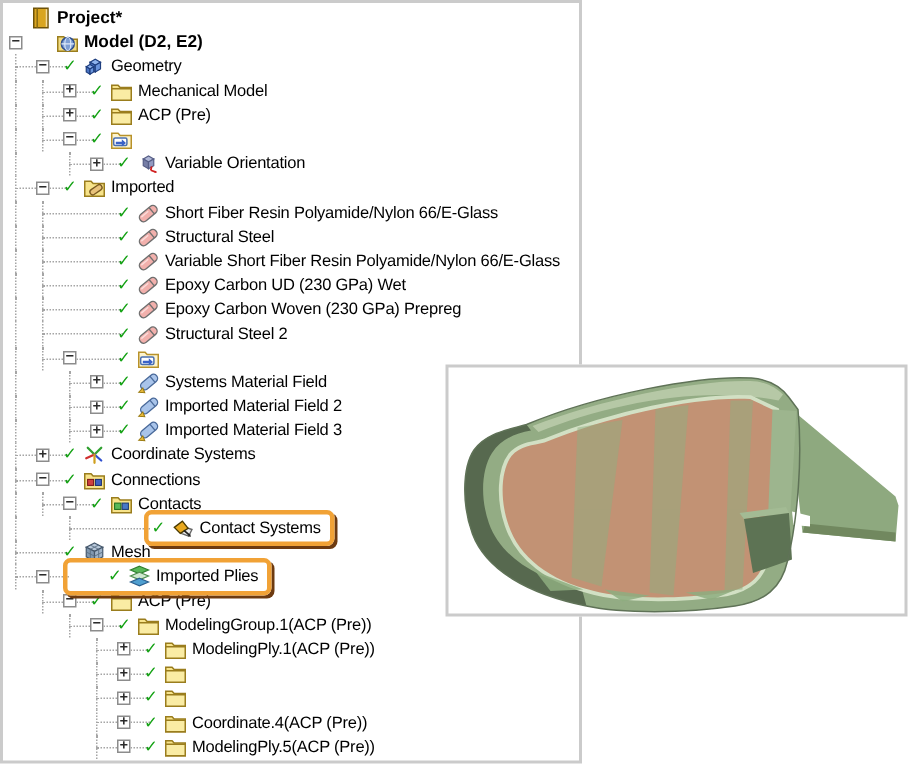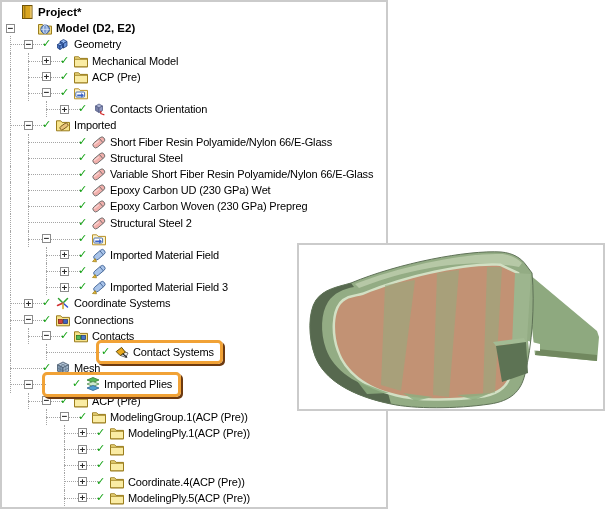--- a/index.html
+++ b/index.html
@@ -139,21 +139,21 @@
           <span class="ticon">
             <svg viewBox="0 0 16 16">
               <path d="M4.5 5 L8 3 11.5 5 8 7 Z" fill="#aeb6d6" stroke="#565e86" stroke-width="0.8"></path>
               <path d="M4.5 5 L8 7 8 11.5 4.5 9.5 Z" fill="#767ea6" stroke="#565e86" stroke-width="0.8"></path>
               <path d="M11.5 5 L8 7 8 11.5 11.5 9.5 Z" fill="#929ac2" stroke="#565e86" stroke-width="0.8"></path>
               <path d="M9.5 12.5 l3.5 1.2" stroke="#d02020" stroke-width="1.2"></path>
               <path d="M13.6 14.2 l-1.8 -0.2 1.2 -1.2 z" fill="#d02020"></path>
               <path d="M9.5 12.5 l0.6 -2.6" stroke="#d02020" stroke-width="1.2"></path>
             </svg>
           </span>
-          <span class="lbl">Contacts Orientation</span>
+          <span class="lbl">Variable Orientation</span>
         </span>
       </div>
       <div class="row">
         <span class="guide" style="left: 8px;"></span>
         <span class="hline" style="left: 8px; width: 36px;"></span>
         <span class="exp" style="left: 22px;">−</span>
         <span class="content" style="margin-left: 40px;">
           <span class="check">✓</span>
           <span class="ticon">
             <svg viewBox="0 0 16 16">
@@ -299,39 +299,40 @@
           <span class="check">✓</span>
           <span class="ticon">
             <svg viewBox="0 0 16 16">
               <g transform="rotate(-40 8.5 7.5)">
                 <rect x="1.8" y="4.9" width="13" height="5.4" rx="2.6" fill="#a9c4ea" stroke="#4a6a9a" stroke-width="0.9"></rect>
                 <line x1="11.2" y1="4.9" x2="11.2" y2="10.3" stroke="#4a6a9a" stroke-width="0.9"></line>
               </g>
               <path d="M1.5 14.5 l4 0.3 -1.3 -3.2 z" fill="#e8b93a" stroke="#9a7a10" stroke-width="0.7"></path>
             </svg>
           </span>
-          <span class="lbl">Imported Material Field</span>
+          <span class="lbl">Systems Material Field</span>
         </span>
       </div>
       <div class="row">
         <span class="guide" style="left: 8px;"></span>
         <span class="guide" style="left: 44px;"></span>
         <span class="hline" style="left: 44px; width: 36px;"></span>
         <span class="exp" style="left: 58px;">+</span>
         <span class="content" style="margin-left: 76px;">
           <span class="check">✓</span>
           <span class="ticon">
             <svg viewBox="0 0 16 16">
               <g transform="rotate(-40 8.5 7.5)">
                 <rect x="1.8" y="4.9" width="13" height="5.4" rx="2.6" fill="#a9c4ea" stroke="#4a6a9a" stroke-width="0.9"></rect>
                 <line x1="11.2" y1="4.9" x2="11.2" y2="10.3" stroke="#4a6a9a" stroke-width="0.9"></line>
               </g>
               <path d="M1.5 14.5 l4 0.3 -1.3 -3.2 z" fill="#e8b93a" stroke="#9a7a10" stroke-width="0.7"></path>
             </svg>
           </span>
+          <span class="lbl">Imported Material Field 2</span>
         </span>
       </div>
       <div class="row">
         <span class="guide" style="left: 8px;"></span>
         <span class="guide" style="left: 44px;"></span>
         <span class="hline" style="left: 44px; width: 36px;"></span>
         <span class="exp" style="left: 58px;">+</span>
         <span class="content" style="margin-left: 76px;">
           <span class="check">✓</span>
           <span class="ticon">

